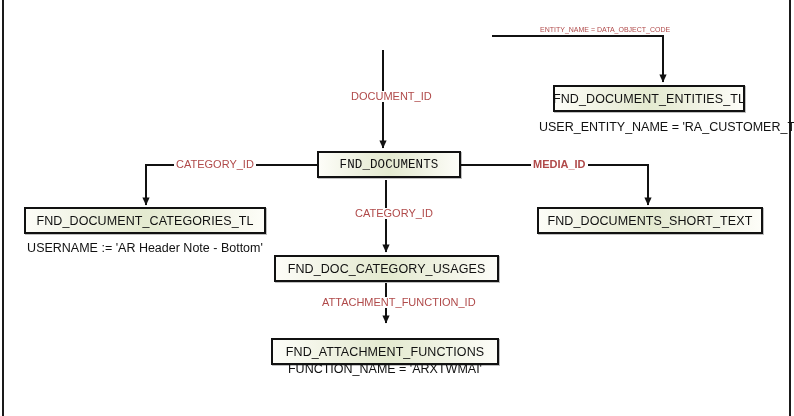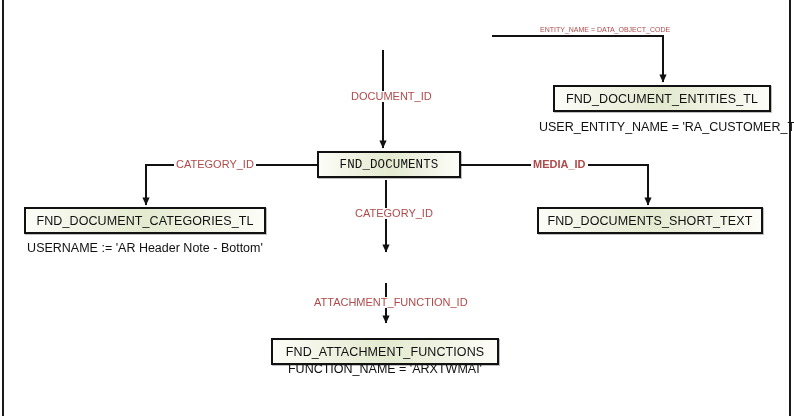--- a/index.html
+++ b/index.html
@@ -99,52 +99,55 @@
     <path d="M318,165 L146,165 L146,205" fill="none" stroke="#111111" stroke-width="2" marker-end="url(#arrow)"></path>
 
     <path d="M460,165 L648,165 L648,205" fill="none" stroke="#111111" stroke-width="2" marker-end="url(#arrow)"></path>
 
     <path d="M386,180 L386,252" fill="none" stroke="#111111" stroke-width="2" marker-end="url(#arrow)"></path>
 
     <path d="M386,283 L386,323" fill="none" stroke="#111111" stroke-width="2" marker-end="url(#arrow)"></path>
   </svg>
 
 
-  <div class="node" style="left:553px; top:85px; width:218px; height:27px;">
+  <div class="node" style="left:553px; top:85px; width:192px; height:27px;">
     <span>FND_DOCUMENT_ENTITIES_TL</span>
   </div>
 
   <div class="node" style="left:317px; top:151px; width:144px; height:27px;font-family:Liberation Mono, monospace;">
     <span>FND_DOCUMENTS</span>
   </div>
 
   <div class="node" style="left:24px; top:207px; width:242px; height:27px;">
     <span>FND_DOCUMENT_CATEGORIES_TL</span>
   </div>
 
   <div class="node" style="left:537px; top:207px; width:226px; height:27px;">
     <span>FND_DOCUMENTS_SHORT_TEXT</span>
   </div>
 
+  <div class="node" style="left:274px; top:255px; width:225px; height:27px;">
+    <span>FND_DOC_CATEGORY_USAGES</span>
+  </div>
 
   <div class="node" style="left:271px; top:338px; width:228px; height:27px;">
     <span>FND_ATTACHMENT_FUNCTIONS</span>
   </div>
 
   <div class="edge-label tiny" style="left:538px; top:26px;">ENTITY_NAME = DATA_OBJECT_CODE</div>
 
   <div class="edge-label" style="left:349px; top:91px;">DOCUMENT_ID</div>
 
   <div class="edge-label" style="left:174px; top:159px;">CATEGORY_ID</div>
 
   <div class="edge-label" style="left:531px; top:159px;font-weight:bold;">MEDIA_ID</div>
 
   <div class="edge-label" style="left:353px; top:208px;">CATEGORY_ID</div>
 
-  <div class="edge-label" style="left:312px; top:297px;">ATTACHMENT_FUNCTION_ID</div>
+  <div class="edge-label" style="left:320px; top:297px;">ATTACHMENT_FUNCTION_ID</div>
 
   <div class="caption" style="left:539px; top:120px; width:246px;">USER_ENTITY_NAME = 'RA_CUSTOMER_TRX'</div>
 
   <div class="caption" style="left:271px; top:362px; width:228px;">FUNCTION_NAME = 'ARXTWMAI'</div>
 
   <div class="caption" style="left:20px; top:241px; width:250px;">USERNAME := 'AR Header Note - Bottom'</div>
 
 </div>
 
 </body></html>

